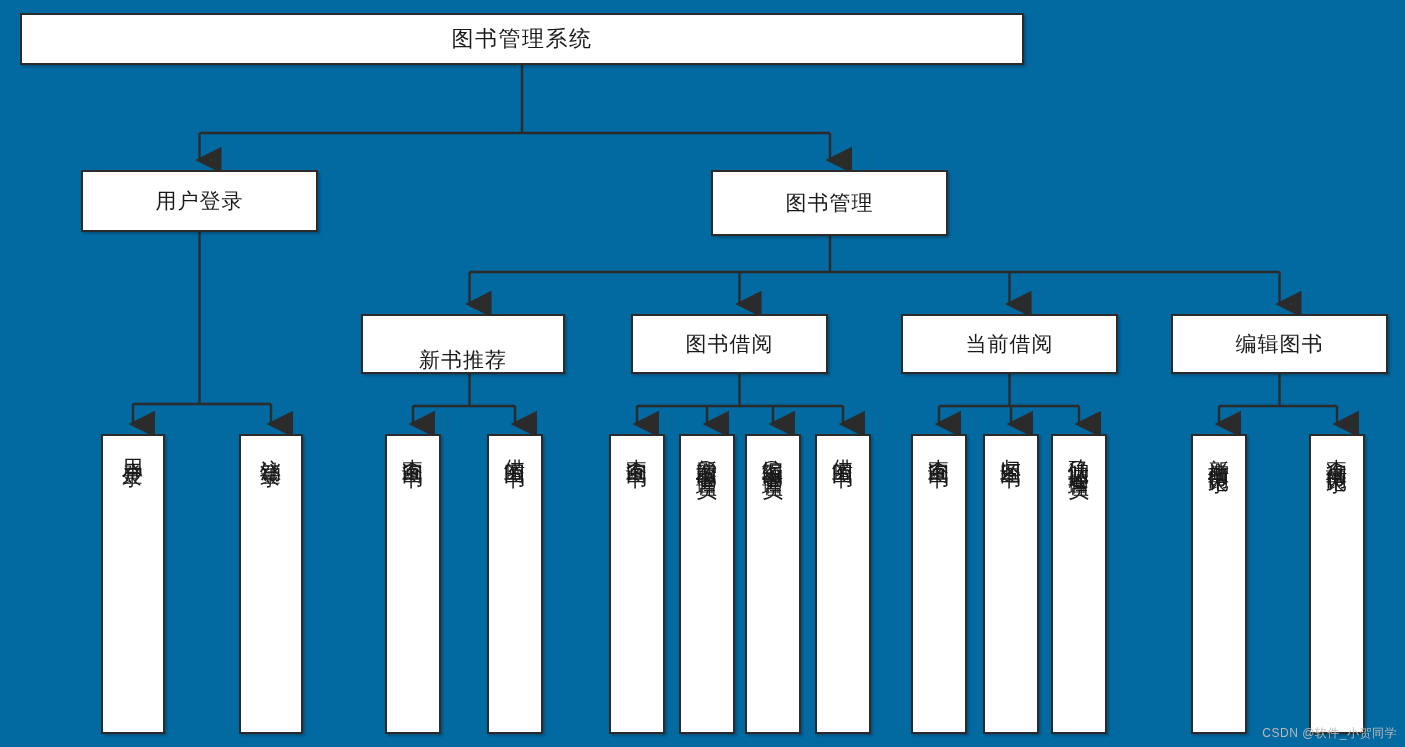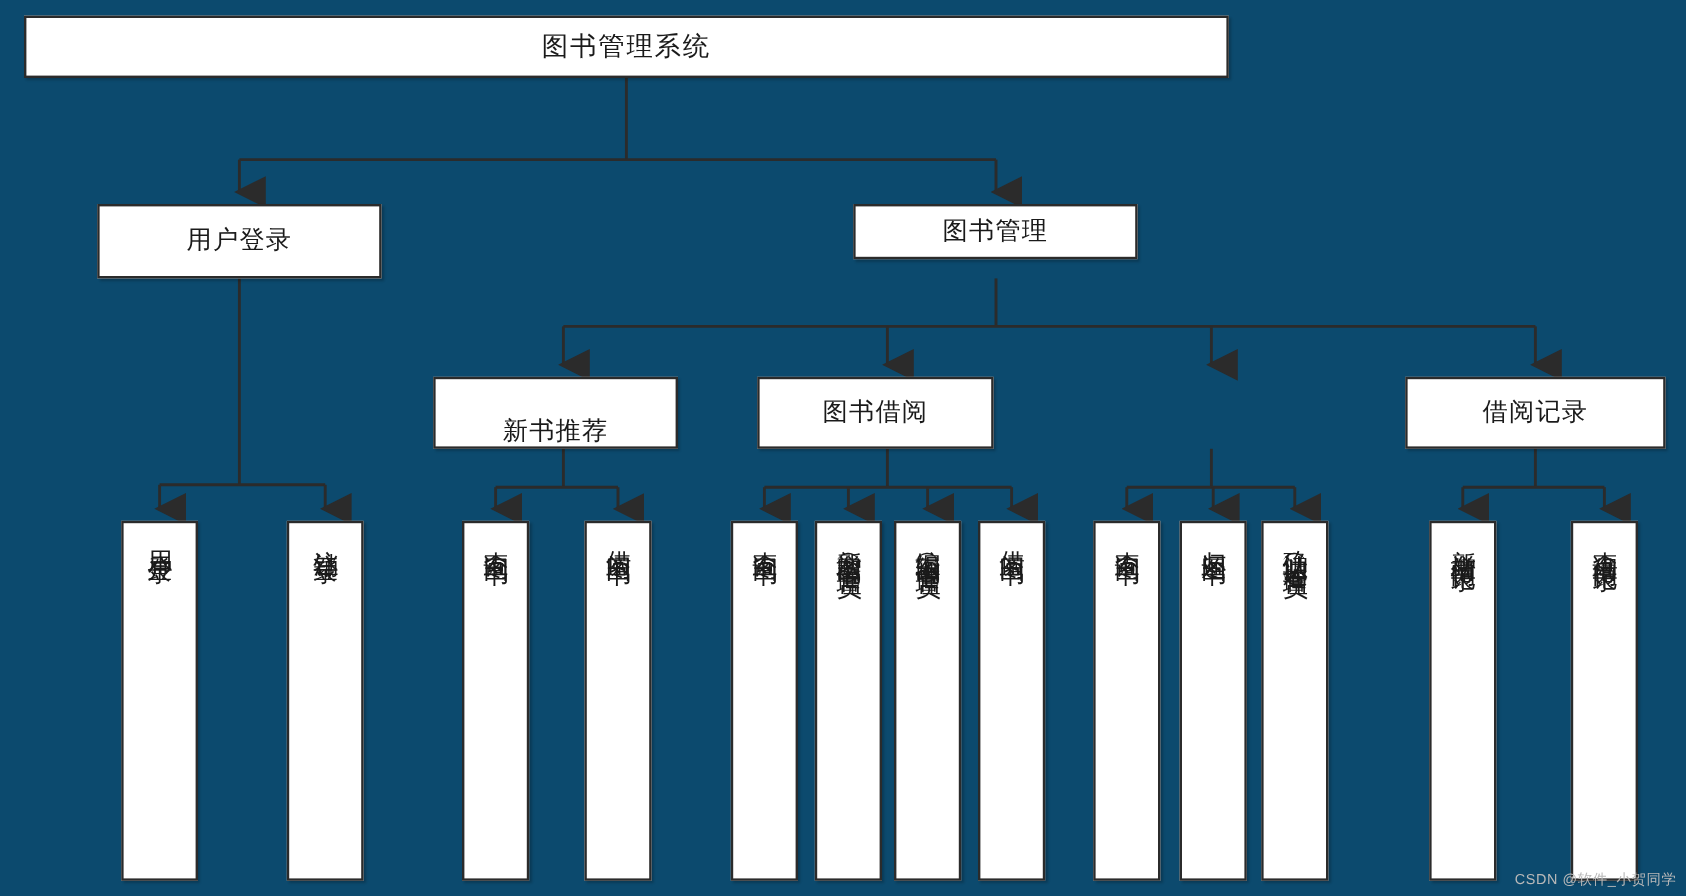--- a/index.html
+++ b/index.html
@@ -7,21 +7,21 @@
     padding: 0;
     background: #ffffff;
   }
   body {
     font-family: "Liberation Sans", "DejaVu Sans", sans-serif;
   }
   #canvas {
     position: relative;
     width: 1405px;
     height: 747px;
-    background: #0c4a6e;
+    background: #0369a1;
     overflow: hidden;
   }
   svg.wires {
     position: absolute;
     left: 0;
     top: 0;
     width: 1405px;
     height: 747px;
     pointer-events: none;
   }
@@ -131,32 +131,35 @@
     </g>
   </svg>
 
   <div class="node h root" style="left:20px; top:13px; width:1004px; height:52px;">
     <span class="lbl">图书管理系统</span>
   </div>
 
   <div class="node h" style="left:81px; top:170px; width:237px; height:62px;">
     <span class="lbl">用户登录</span>
   </div>
-  <div class="node h" style="left:711px; top:170px; width:237px; height:46px;">
+  <div class="node h" style="left:711px; top:170px; width:237px; height:66px;">
     <span class="lbl">图书管理</span>
   </div>
 
   <div class="node h" style="left:361px; top:314px; width:204px; height:60px;align-items:flex-end;">
     <span class="lbl">新书推荐</span>
   </div>
   <div class="node h" style="left:631px; top:314px; width:197px; height:60px;">
     <span class="lbl">图书借阅</span>
   </div>
+  <div class="node h" style="left:901px; top:314px; width:217px; height:60px;">
+    <span class="lbl">当前借阅</span>
+  </div>
   <div class="node h" style="left:1171px; top:314px; width:217px; height:60px;">
-    <span class="lbl">借阅记录</span>
+    <span class="lbl">编辑图书</span>
   </div>
 
   <div class="node v" style="left:101px; top:434px; width:64px; height:300px;">
     <span class="lbl">用户登录</span>
   </div>
   <div class="node v" style="left:239px; top:434px; width:64px; height:300px;">
     <span class="lbl">注销登录</span>
   </div>
 
   <div class="node v" style="left:385px; top:434px; width:56px; height:300px;">

